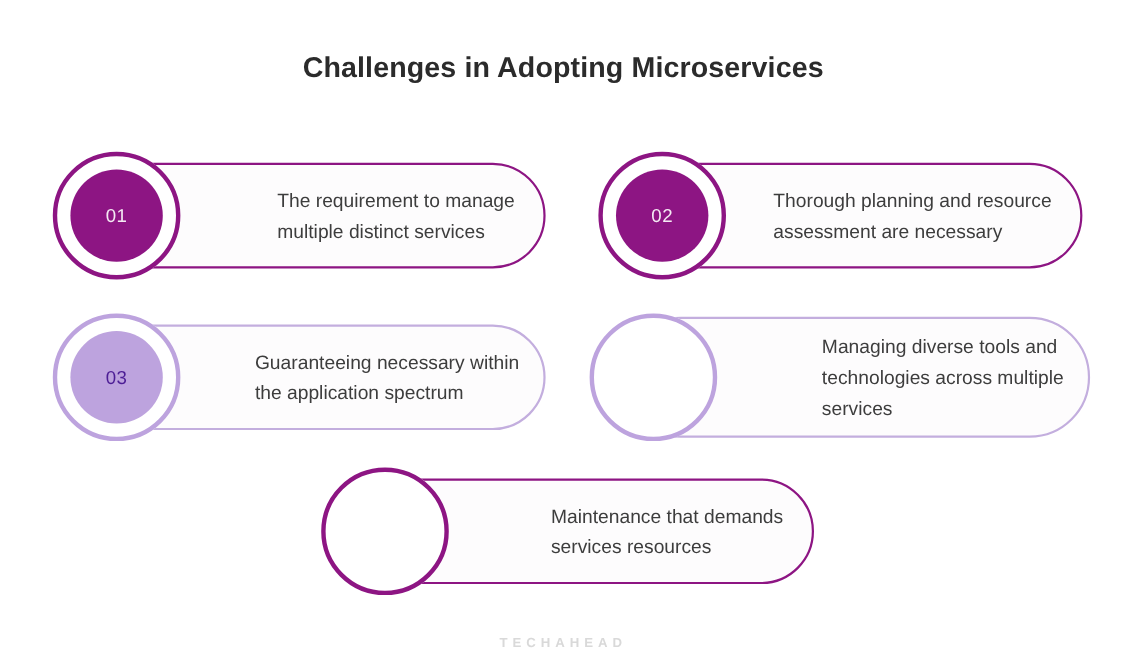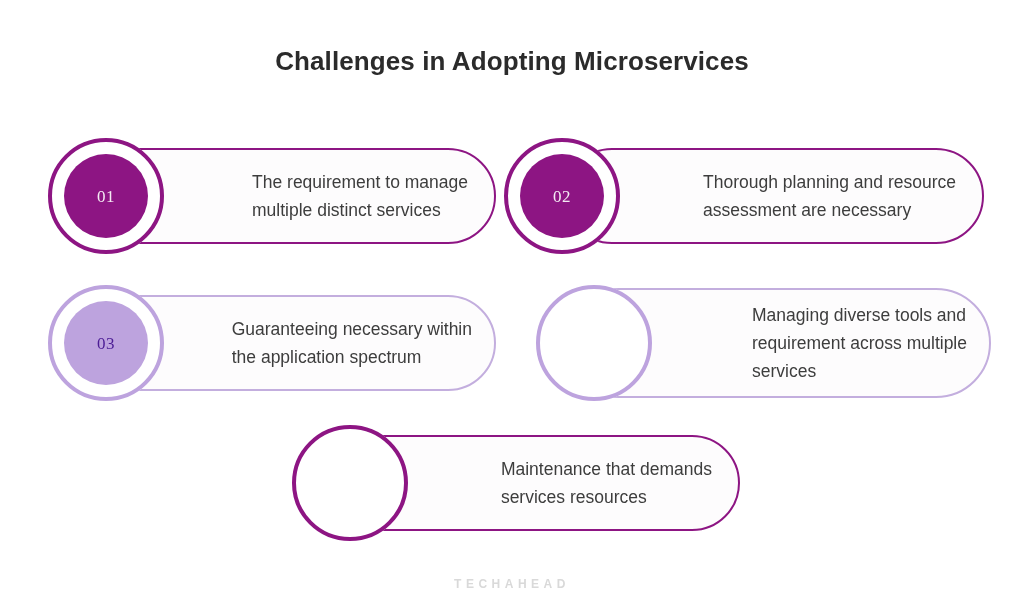--- a/index.html
+++ b/index.html
@@ -102,21 +102,20 @@
     justify-content: center;
   }
   .badge .num {
     font-size: 17px;
     font-weight: normal;
     color: #f4eaf3;
     letter-spacing: 0.4px;
     line-height: 1;
     position: relative;
     z-index: 2;
-    font-family: Liberation Serif, serif;
   }
 
   .badge.dark .ring  { border-width: 4px; border-color: #8d1583; }
   .badge.dark .disc  { background: #8d1583; }
   .badge.light .ring { border-width: 4px; border-color: #bda3de; }
   .badge.light .disc { background: #bda3de; }
   .badge.light .num  { color: #4c1d95; }
 
   
   .watermark {
@@ -147,21 +146,21 @@
     <div class="gap" style="left:8px; top:8px; right:8px; bottom:8px;"></div>
     <div class="disc" style="left:16px; top:16px; right:16px; bottom:16px;">
       <span class="num">01</span>
     </div>
   </div>
 
   <div class="card dark" style="left:564px; top:148px; width:420px; height:96px; padding-left:108px; padding-right:26px;">
     <div class="card-text">Thorough planning and resource
 assessment are necessary</div>
   </div>
-  <div class="badge dark" style="left:504px; top:138px; width:116px; height:116px;">
+  <div class="badge dark" style="left:544px; top:138px; width:116px; height:116px;">
     <div class="ring"></div>
     <div class="gap" style="left:8px; top:8px; right:8px; bottom:8px;"></div>
     <div class="disc" style="left:16px; top:16px; right:16px; bottom:16px;">
       <span class="num">02</span>
     </div>
   </div>
 
   <div class="card light" style="left:76px; top:295px; width:420px; height:96px; padding-left:108px; padding-right:22px;">
     <div class="card-text">Guaranteeing necessary within
 the application spectrum</div>
@@ -169,21 +168,21 @@
   <div class="badge light" style="left:48px; top:285px; width:116px; height:116px;">
     <div class="ring"></div>
     <div class="gap" style="left:8px; top:8px; right:8px; bottom:8px;"></div>
     <div class="disc" style="left:16px; top:16px; right:16px; bottom:16px;">
       <span class="num">03</span>
     </div>
   </div>
 
   <div class="card light" style="left:564px; top:288px; width:427px; height:110px; padding-left:108px; padding-right:22px;">
     <div class="card-text">Managing diverse tools and
-requirement across multiple
+technologies across multiple
 services</div>
   </div>
   <div class="badge light" style="left:536px; top:285px; width:116px; height:116px;">
     <div class="ring"></div>
     <div class="gap" style="left:8px; top:8px; right:8px; bottom:8px;"></div>
   </div>
 
   <div class="card dark" style="left:320px; top:435px; width:420px; height:96px; padding-left:108px; padding-right:26px;">
     <div class="card-text">Maintenance that demands
 services resources</div>

